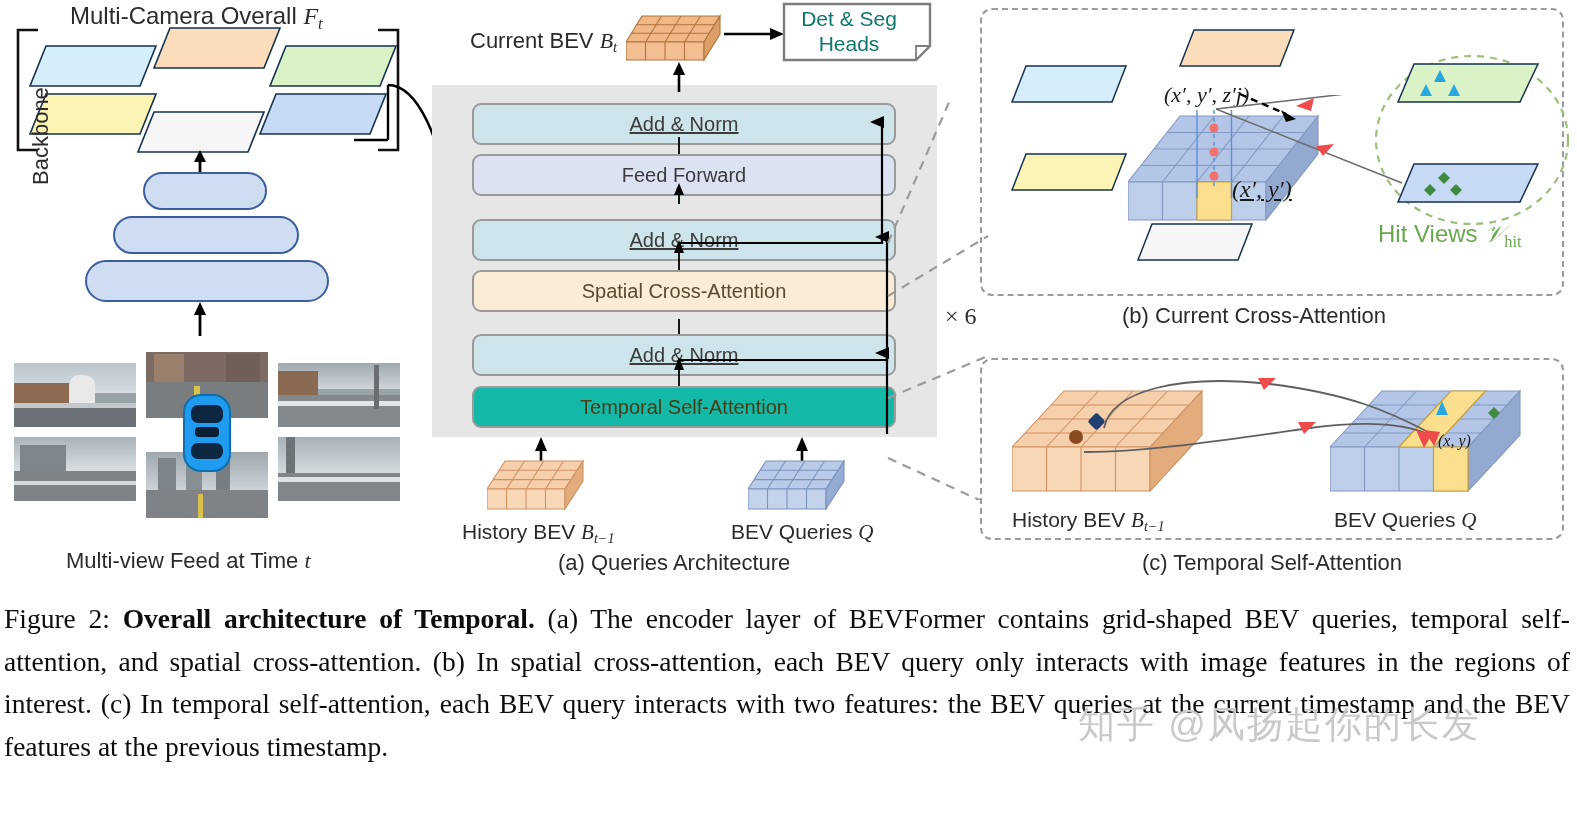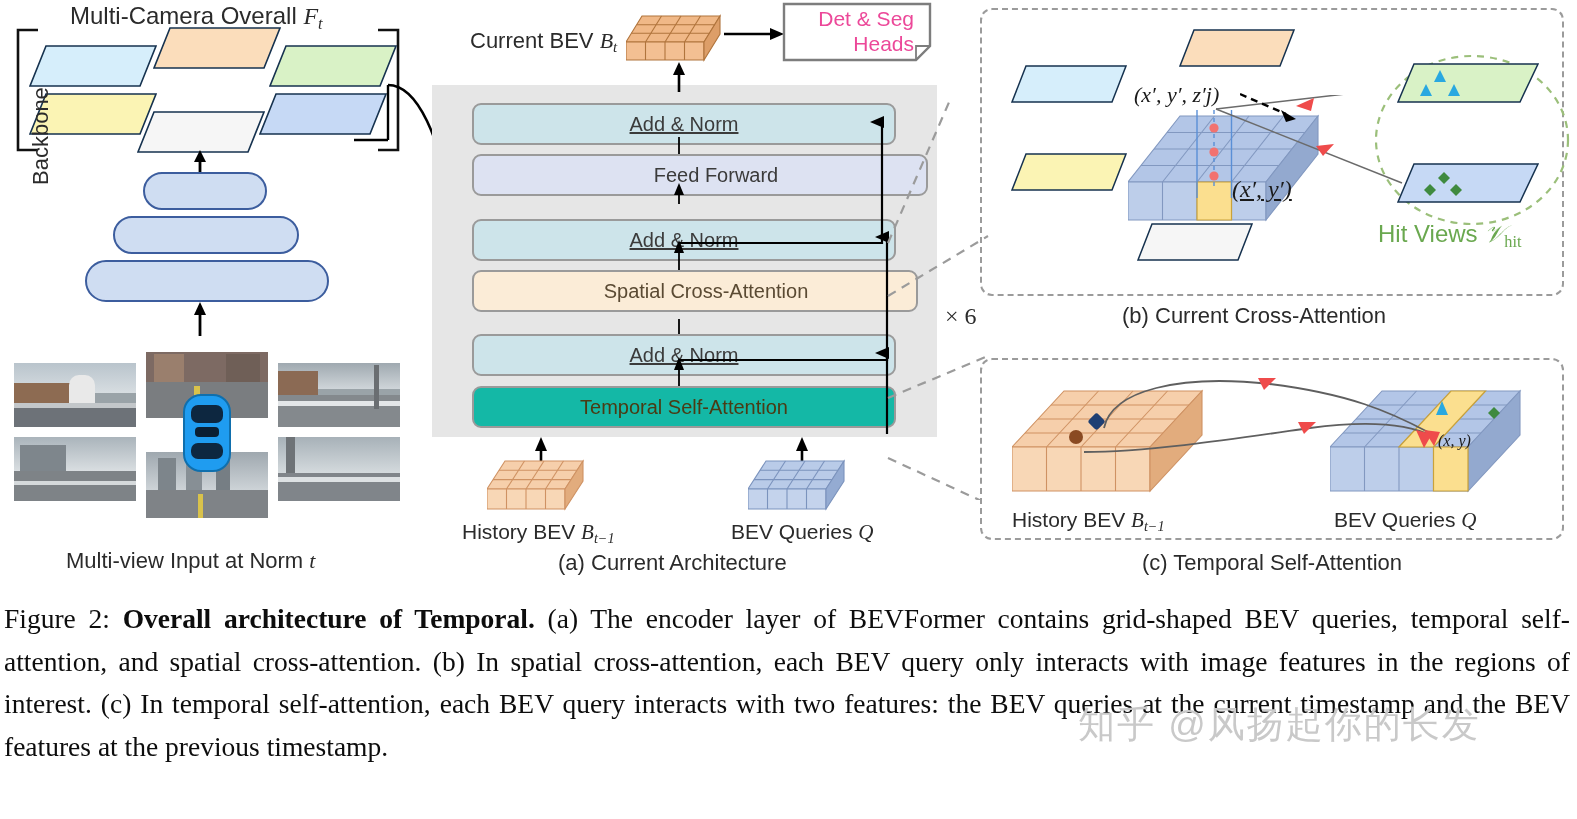--- a/index.html
+++ b/index.html
@@ -22,21 +22,21 @@
     background:#e6e6e6;
   }
   .enc-box{
     position:absolute;left:40px;width:420px;height:38px;
     border:2px solid #9a9a9a;border-radius:9px;
     display:flex;align-items:center;justify-content:center;
     font-size:20px;color:#3b3b3b;
   }
   .enc-addnorm{background:#cde4ea;text-decoration:underline;}
   .enc-ff{background:#dde2f2;}
-  .enc-sca{background:#fbecd7;color:#5a4a33;padding-left:22px;}
+  .enc-sca{background:#fbecd7;color:#5a4a33;}
   .enc-tsa{background:#14b8a6;color:#4a3b14;}
 
   
   .bb{
     position:absolute;background:#cfddf2;border:2px solid #3c5d9e;border-radius:26px;
   }
 
   
   .plane{position:absolute;}
   .plane svg{display:block;overflow:visible;}
@@ -176,21 +176,21 @@
 </div>
 
 <svg class="abs" style="left:178px;top:393px;" width="60" height="80">
   <rect x="6" y="2" width="46" height="76" rx="17" fill="#1f9cf0" stroke="#0f6fad" stroke-width="2"></rect>
   <rect x="13" y="12" width="32" height="18" rx="7" fill="#0d2740"></rect>
   <rect x="13" y="50" width="32" height="16" rx="7" fill="#0d2740"></rect>
   <rect x="17" y="34" width="24" height="10" rx="4" fill="#0a1f33"></rect>
 </svg>
 
 <div class="abs lbl" style="left:66px;top:548px;font-size:22px;">
-  <span>Multi-view Input at Norm</span>
+  <span>Multi-view Feed at Time</span>
   <span class="serif ital">t</span>
 </div>
 
 <div class="abs lbl" style="left:470px;top:28px;font-size:22px;">
   <span>Current BEV</span>
   <span class="serif ital">B</span><span class="serif ital sub">t</span>
 </div>
 <svg class="abs" style="left:626px;top:8px;" width="110" height="60">
   <g stroke="#b0743c" stroke-width="1.1">
     <polygon points="16,8 94,8 78,34 0,34" fill="#f0b887"></polygon>
@@ -208,36 +208,36 @@
 </svg>
 <svg class="abs" style="left:724px;top:24px;" width="62" height="20">
   <line x1="0" y1="10" x2="48" y2="10" stroke="#000" stroke-width="2.6"></line>
   <polygon points="60,10 46,4 46,16" fill="#000"></polygon>
 </svg>
 
 <svg class="abs" style="left:782px;top:2px;" width="150" height="60">
   <path d="M2 2 H148 V44 L134 58 H2 Z" fill="#ffffff" stroke="#7d7d7d" stroke-width="2.4"></path>
   <path d="M148 44 L134 44 L134 58" fill="none" stroke="#7d7d7d" stroke-width="1.8"></path>
 </svg>
-<div class="abs ctr" style="left:784px;top:4px;width:130px;height:54px;flex-direction:column;line-height:25px;font-size:21px;color:#ec4899;align-items:flex-end;">
+<div class="abs ctr" style="left:784px;top:4px;width:130px;height:54px;flex-direction:column;line-height:25px;font-size:21px;color:#0f766e;">
   <span>Det &amp; Seg</span>
   <span>Heads</span>
 </div>
 
 <div class="abs" id="encoder-panel"></div>
 
 <svg class="abs" style="left:666px;top:62px;" width="26" height="30">
   <line x1="13" y1="30" x2="13" y2="11" stroke="#000" stroke-width="2.6"></line>
   <polygon points="13,0 7,13 19,13" fill="#000"></polygon>
 </svg>
 
 <div class="enc-box enc-addnorm" style="left:472px;top:103px;">
   <span>Add &amp; Norm</span>
   </div>
-<div class="enc-box enc-ff" style="left:472px;top:154px;padding-left:32px;">
+<div class="enc-box enc-ff" style="left:472px;top:154px;">
   <span>Feed Forward</span>
   </div>
 <div class="enc-box enc-addnorm" style="left:472px;top:219px;">
   <span>Add &amp; Norm</span>
   </div>
 <div class="enc-box enc-sca" style="left:472px;top:270px;">
   <span>Spatial Cross-Attention</span>
   </div>
 <div class="enc-box enc-addnorm" style="left:472px;top:334px;">
   <span>Add &amp; Norm</span>
@@ -321,21 +321,21 @@
 
 <div class="abs lbl" style="left:462px;top:520px;font-size:21px;">
   <span>History BEV</span>
   <span class="serif ital">B</span><span class="serif ital sub">t−1</span>
 </div>
 <div class="abs lbl" style="left:731px;top:520px;font-size:21px;">
   <span>BEV Queries</span>
   <span class="serif ital">Q</span>
 </div>
 <div class="abs lbl" style="left:558px;top:550px;font-size:22px;">
-  <span>(a) Current Architecture</span>
+  <span>(a) Queries Architecture</span>
 </div>
 
 <svg class="abs" style="left:880px;top:80px;" width="220" height="420">
   <g stroke="#9b9b9b" stroke-width="2.2" fill="none" stroke-dasharray="9 7">
     <path d="M8 216 L108 156"></path>
     <path d="M8 163 L70 20"></path>
     <path d="M8 318 L108 276"></path>
     <path d="M8 378 L108 424"></path>
   </g>
 </svg>
@@ -417,21 +417,21 @@
     <path d="M86 -24 L86 78" stroke-dasharray="4 4"></path>
   </g>
   <g fill="#f2726f">
     <circle cx="86" cy="-6" r="4.6"></circle>
       <circle cx="86" cy="18" r="4.6"></circle>
     <circle cx="86" cy="42" r="4.6"></circle>
       <circle cx="86" cy="66" r="4.6"></circle>
   </g>
 </svg>
 
-<div class="abs serif ital" style="left:1134px;top:82px;font-size:22px;">
+<div class="abs serif ital" style="left:1164px;top:82px;font-size:22px;">
   <span>(x′, y′, z′j)</span>
 </div>
 <div class="abs serif ital" style="left:1232px;top:176px;font-size:24px;text-decoration:underline;">
   <span>(x′, y′)</span>
 </div>
 
 <svg class="abs" style="left:1180px;top:95px;" width="240" height="130">
   <g stroke="#6b6b6b" stroke-width="1.5" fill="none">
     <path d="M36 14 L226 -8"></path>
     <path d="M36 14 L222 88"></path>

